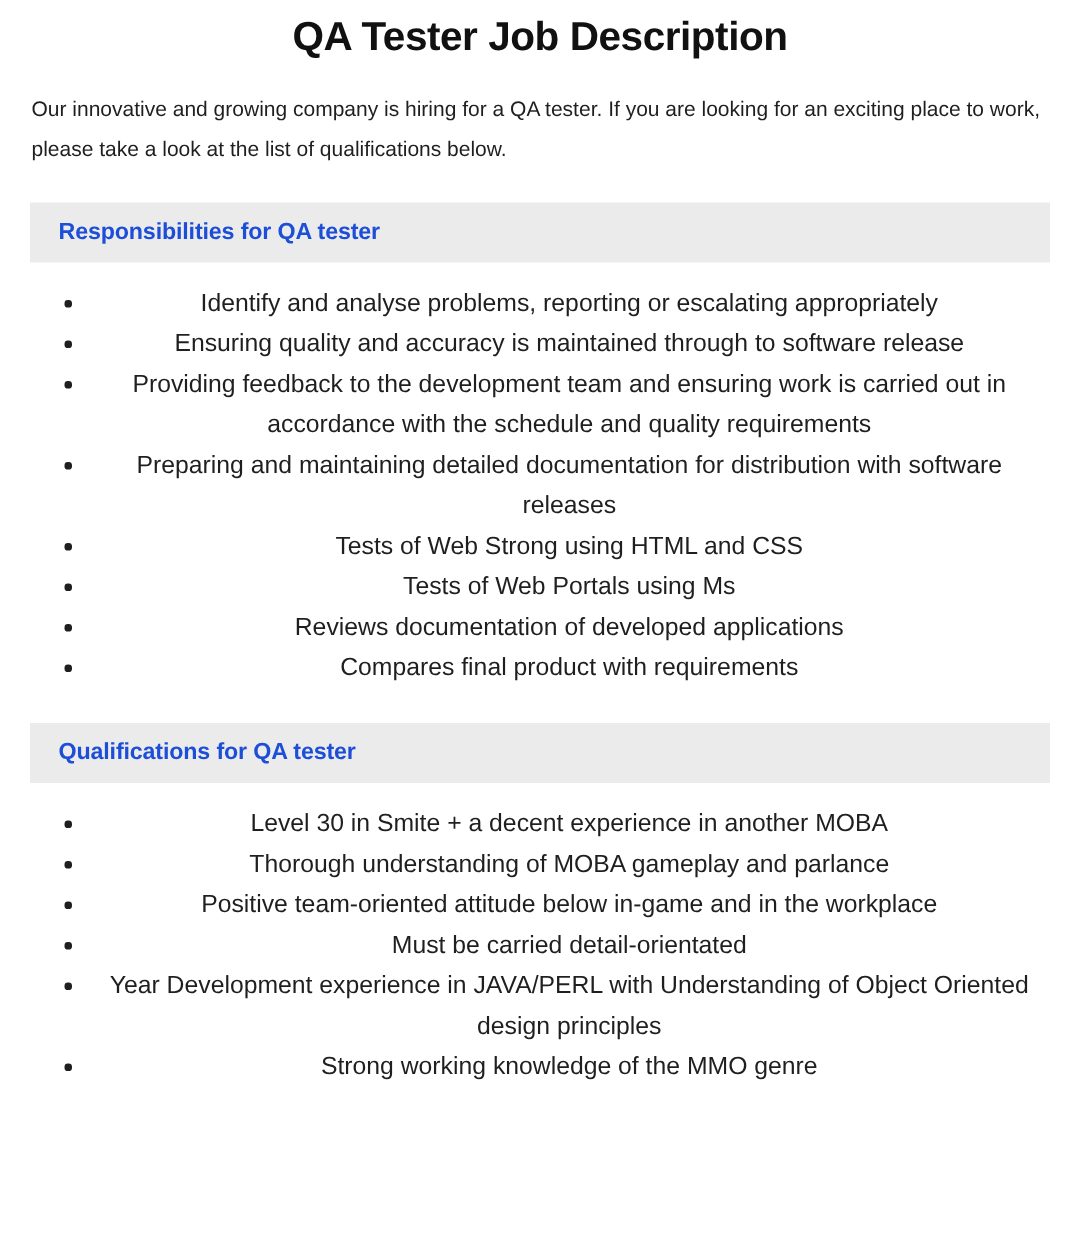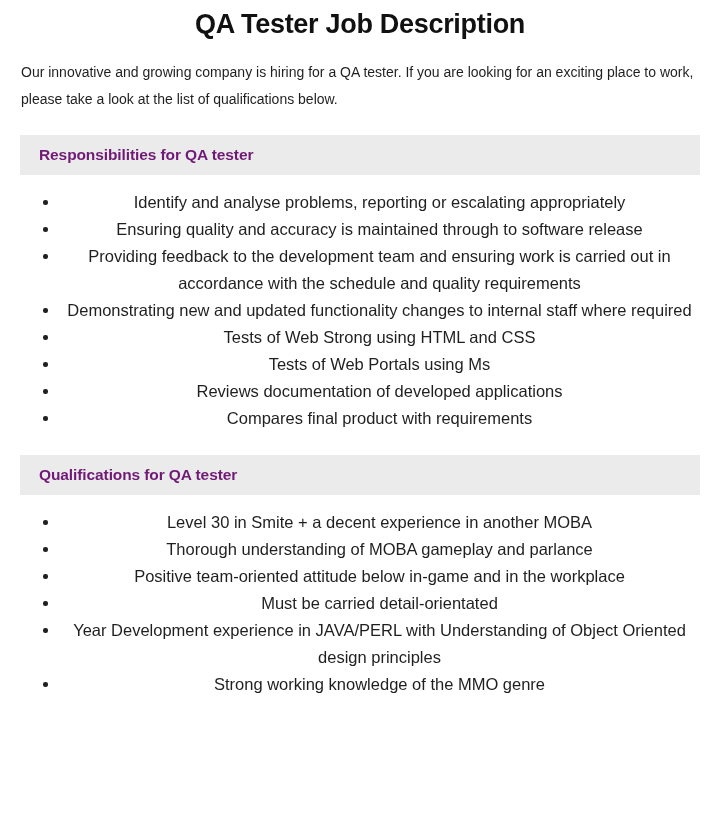--- a/index.html
+++ b/index.html
@@ -46,21 +46,21 @@
     margin: 0 20px;
     height: 40px;
     display: flex;
     align-items: center;
     padding: 0 19px;
     box-sizing: border-box;
   }
   .section-header-text {
     font-size: 15.5px;
     font-weight: bold;
-    color: #701a75;
+    color: #1d4ed8;
     letter-spacing: -0.1px;
   }
   ul.bullets {
     list-style: none;
     margin: 0;
     padding: 14px 20px 0 43px;
     text-align: center;
   }
   ul.bullets li {
     position: relative;
@@ -94,21 +94,21 @@
   <p class="intro">Our innovative and growing company is hiring for a QA tester. If you are looking for an exciting place to work, please take a look at the list of qualifications below.</p>
 
   <div class="section responsibilities">
     <div class="section-header">
       <span class="section-header-text">Responsibilities for QA tester</span>
     </div>
     <ul class="bullets">
       <li>Identify and analyse problems, reporting or escalating appropriately</li>
       <li>Ensuring quality and accuracy is maintained through to software release</li>
       <li>Providing feedback to the development team and ensuring work is carried out in accordance with the schedule and quality requirements</li>
-      <li>Demonstrating new and updated functionality changes to internal staff where required</li>
+      <li>Preparing and maintaining detailed documentation for distribution with software releases</li>
       <li>Tests of Web Strong using HTML and CSS</li>
       <li>Tests of Web Portals using Ms</li>
       <li>Reviews documentation of developed applications</li>
       <li>Compares final product with requirements</li>
     </ul>
   </div>
 
   <div class="section qualifications">
     <div class="section-header">
       <span class="section-header-text">Qualifications for QA tester</span>

